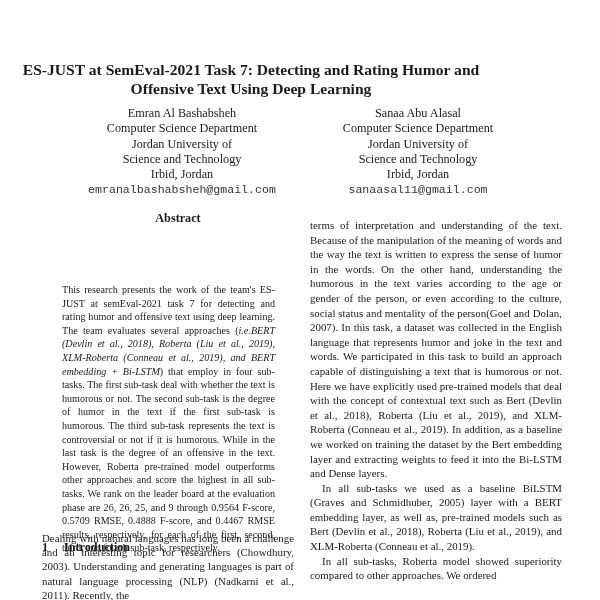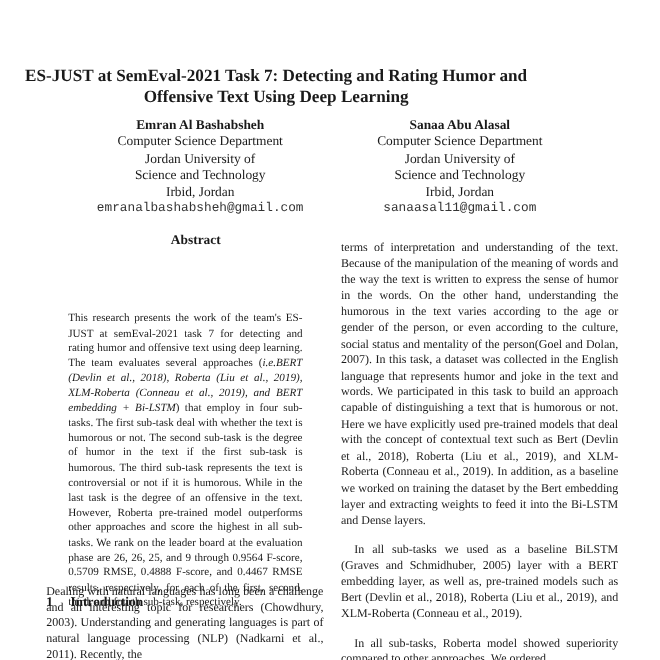--- a/index.html
+++ b/index.html
@@ -2,35 +2,35 @@
 <html><head>
 <meta charset="utf-8">
 <style>
   html, body { margin:0; padding:0; background:#ffffff; }
   body { width:600px; height:600px; overflow:hidden; position:relative;
          font-family:"Liberation Serif", "DejaVu Serif", serif; color:#1a1a1a; }
   .title { position:absolute; left:0; top:60px; width:502px; text-align:center;
            font-weight:bold; font-size:15.6px; line-height:19px; }
   .author { position:absolute; top:106px; width:240px; text-align:center;
             font-size:12.2px; line-height:15.3px; }
-  .author .name { font-weight:bold; }
+  .author .name { font-weight:normal; }
   .author .email { font-family:"Liberation Mono", "DejaVu Sans Mono", monospace;
                    font-size:11.6px; color:#333; }
   #author-1 { left:62px; }
   #author-2 { left:298px; }
   .col { position:absolute; font-size:10.6px; line-height:14.1px; text-align:justify; }
   .abstract-head { position:absolute; left:72px; width:212px; top:211px; text-align:center;
                    font-weight:bold; font-size:12.2px; }
   #abstract-body { left:62px; top:235px; width:213px; font-size:10.1px; line-height:13.6px;margin-top:48px; }
   .sec-head { position:absolute; left:42px; top:512px; font-weight:bold; font-size:12.2px;margin-top:28px; }
   .sec-head .num { display:inline-block; width:22px; }
   #intro-left { left:42px; top:531px; width:252px; font-size:10.9px; line-height:14.2px; }
   #right-col { left:310px; top:218px; width:252px; font-size:10.9px; line-height:14.6px; }
   .para { margin:0; }
-  .indent { text-indent:12px;margin-top:12px; }
+  .indent { text-indent:12px; }
   i { font-style:italic; }
 </style>
 </head>
 <body>
 
 <div class="title">
   <div>ES-JUST at SemEval-2021 Task 7: Detecting and Rating Humor and</div>
   <div>Offensive Text Using Deep Learning</div>
 </div>
 

